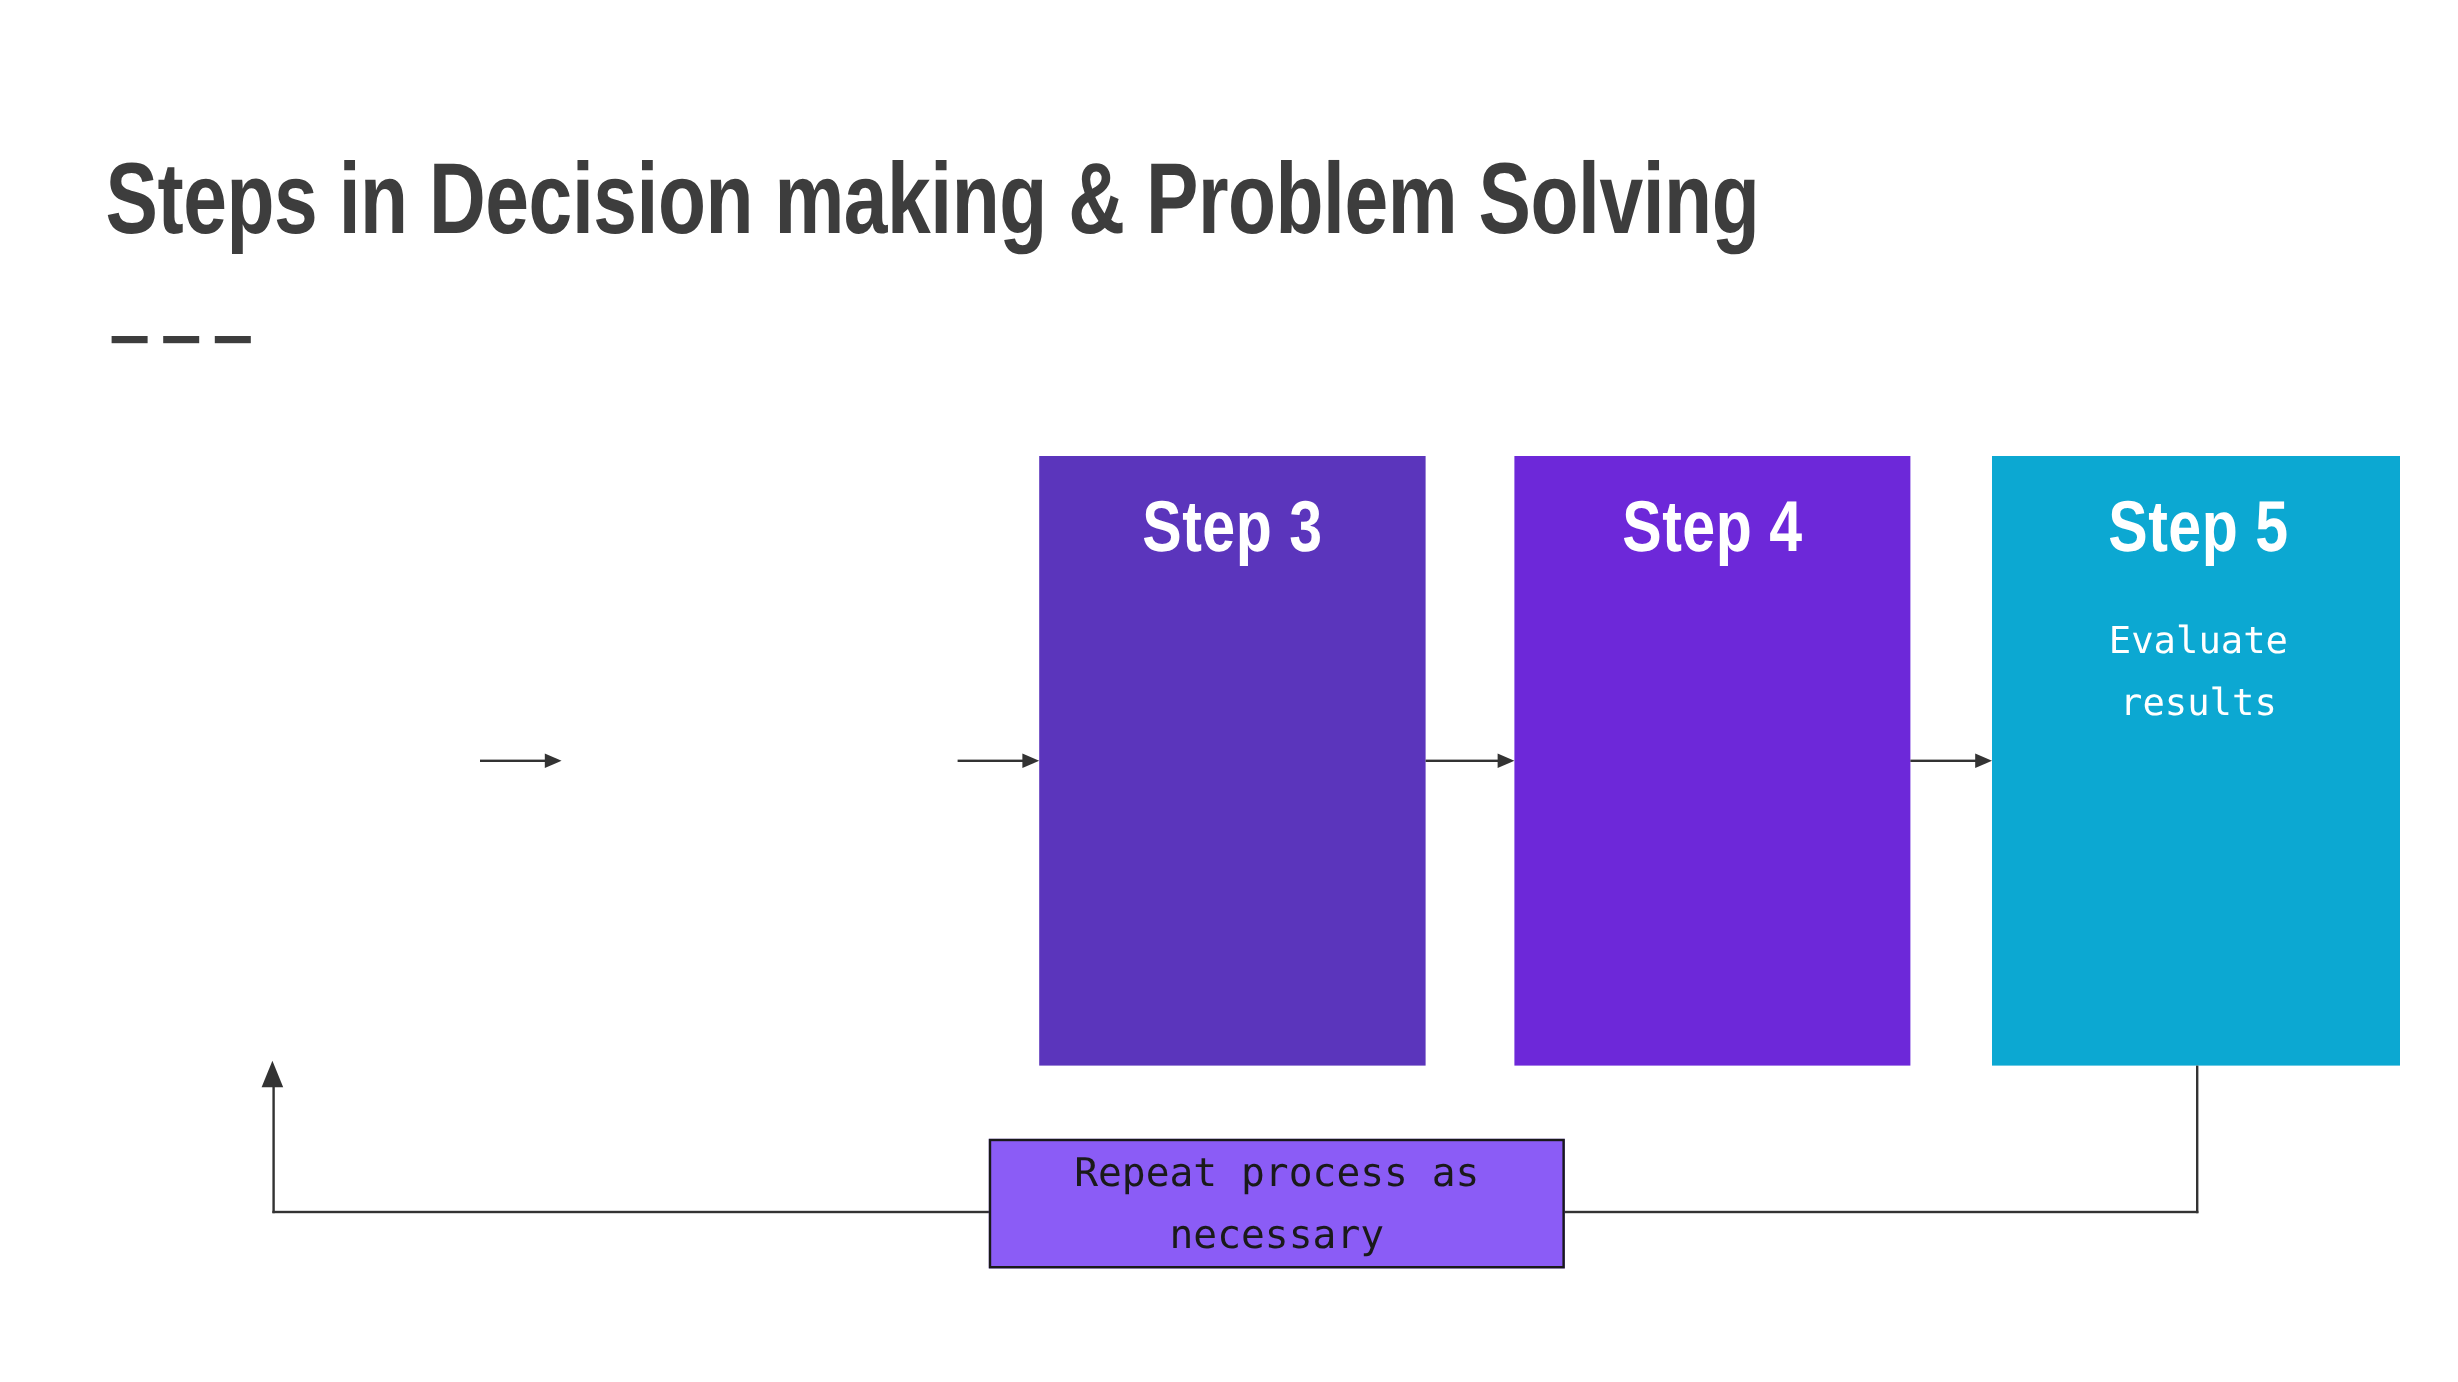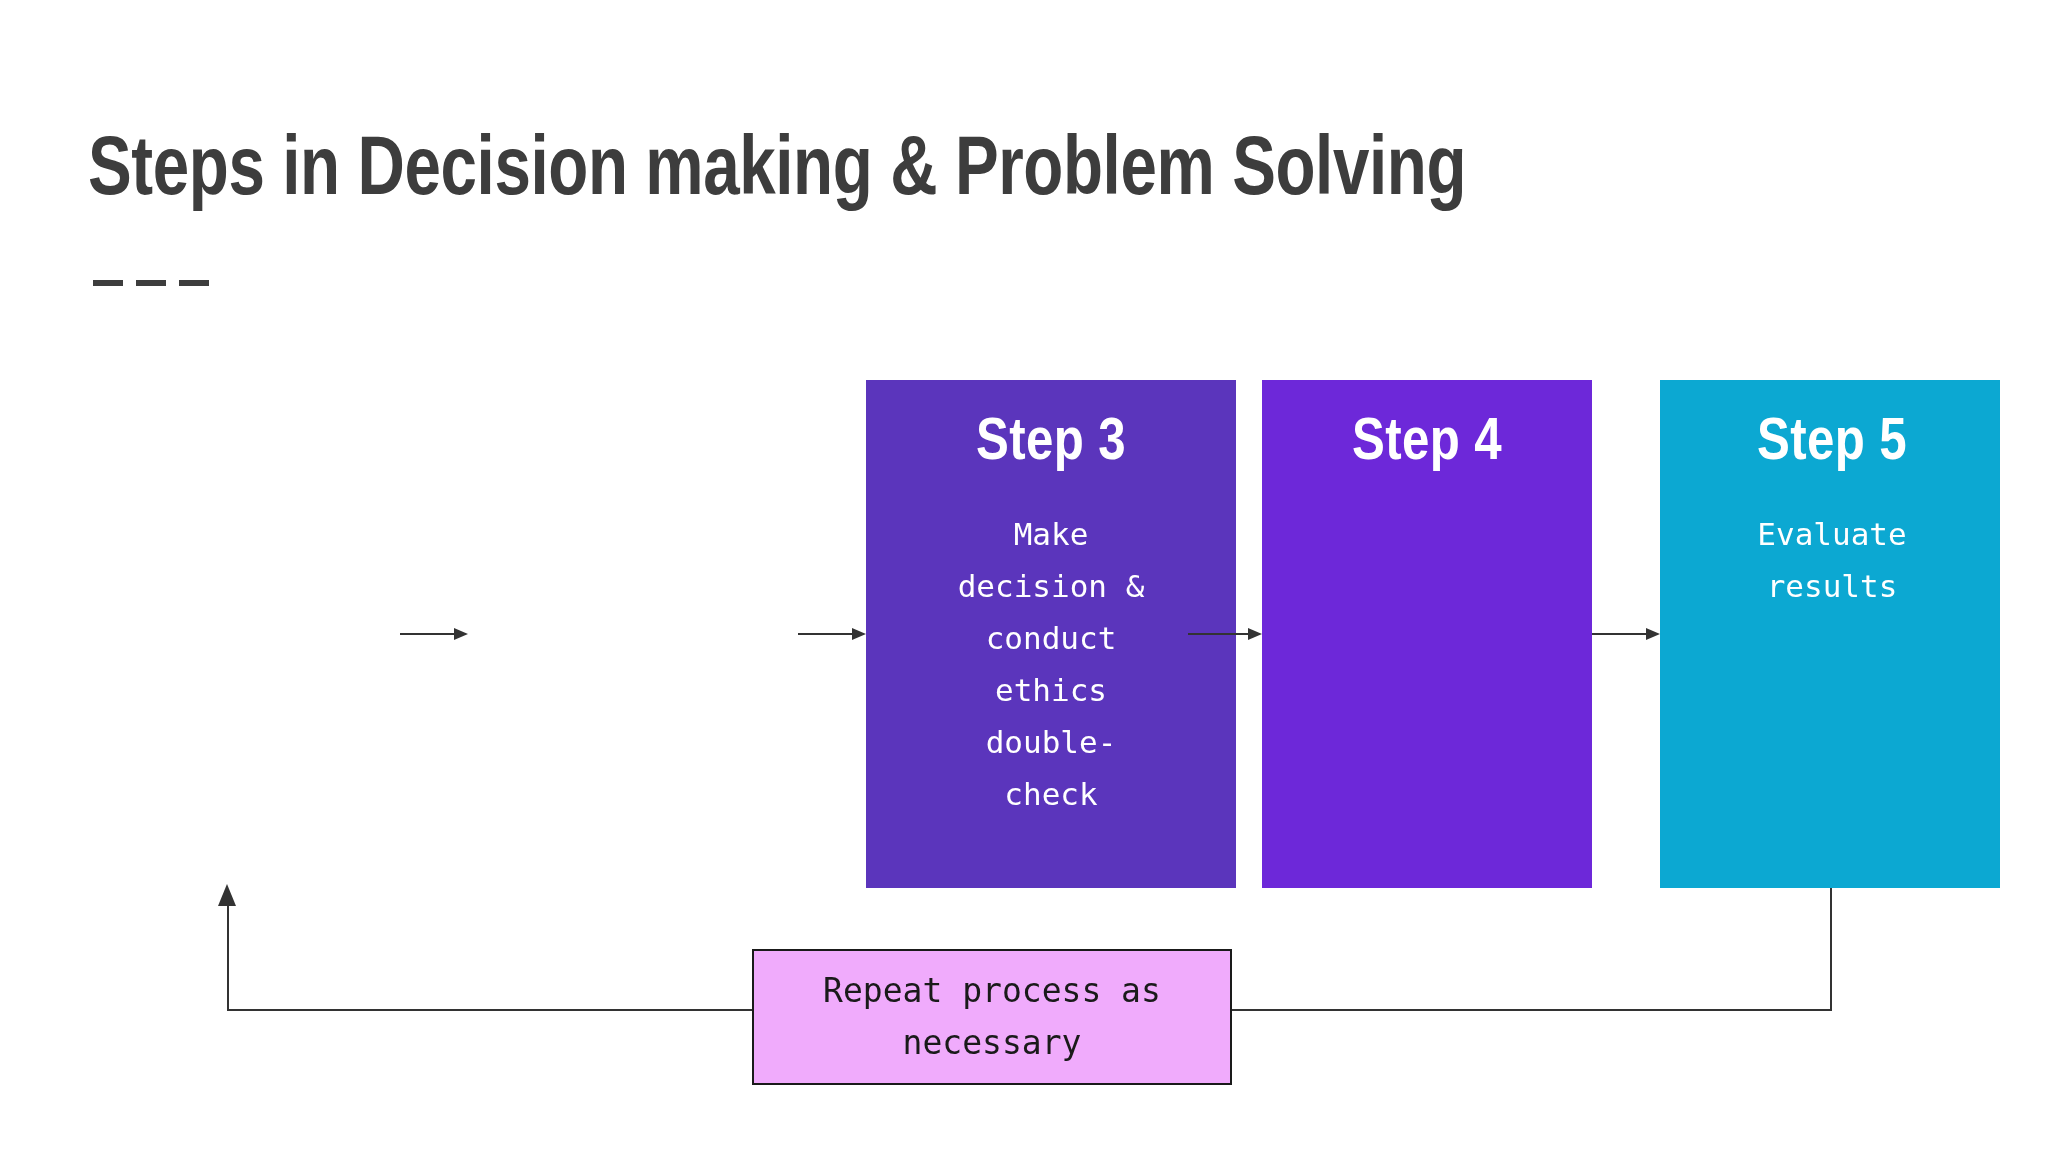--- a/index.html
+++ b/index.html
@@ -71,21 +71,21 @@
     font-size: 31px;
     line-height: 52px;
     margin-top: 38px;
     letter-spacing: 0px;
     white-space: pre-line;
   }
 
   
   #step-1 { left: 70px;   width: 330px; }
   #step-2 { left: 468px;  width: 330px; }
-  #step-3 { left: 866px;  width: 370px; }
+  #step-3 { left: 866px;  width: 322px; }
   #step-4 { left: 1262px; width: 330px; }
   #step-5 { left: 1660px; width: 340px; }
 
   
   .connector {
     position: absolute;
     top: 628px;
     height: 12px;
   }
   .connector .line {
@@ -146,27 +146,27 @@
     width: 0;
     height: 0;
     border-left: 9px solid transparent;
     border-right: 9px solid transparent;
     border-bottom: 22px solid #333333;
   }
 
   
   #repeat-box {
     position: absolute;
-    left: 752px;
+    left: 824px;
     top: 949px;
     width: 480px;
-    height: 136px;
+    height: 108px;
     box-sizing: border-box;
     border: 2px solid #1a1a1a;
-    background: #f0abfc;
+    background: #8b5cf6;
     display: flex;
     align-items: center;
     justify-content: center;
     text-align: center;
   }
   #repeat-box-label {
     font-family: "DejaVu Sans Mono", "Liberation Mono", monospace;
     font-size: 33px;
     line-height: 52px;
     color: #1a1a1a;
@@ -193,26 +193,20 @@
   </div>
 
 
   <div class="connector" id="connector-2">
     <div class="line"></div>
     <div class="head"></div>
   </div>
 
   <div class="step-box" id="step-3" style="background: rgb(91, 53, 188);">
     <div class="step-title">Step 3</div>
-    <div class="step-body">Make
-decision &amp;
-conduct
-ethics
-double-
-check</div>
   </div>
 
   <div class="connector" id="connector-3">
     <div class="line"></div>
     <div class="head"></div>
   </div>
 
   <div class="step-box" id="step-4" style="background: #6d28d9;">
     <div class="step-title">Step 4</div>
   </div>

